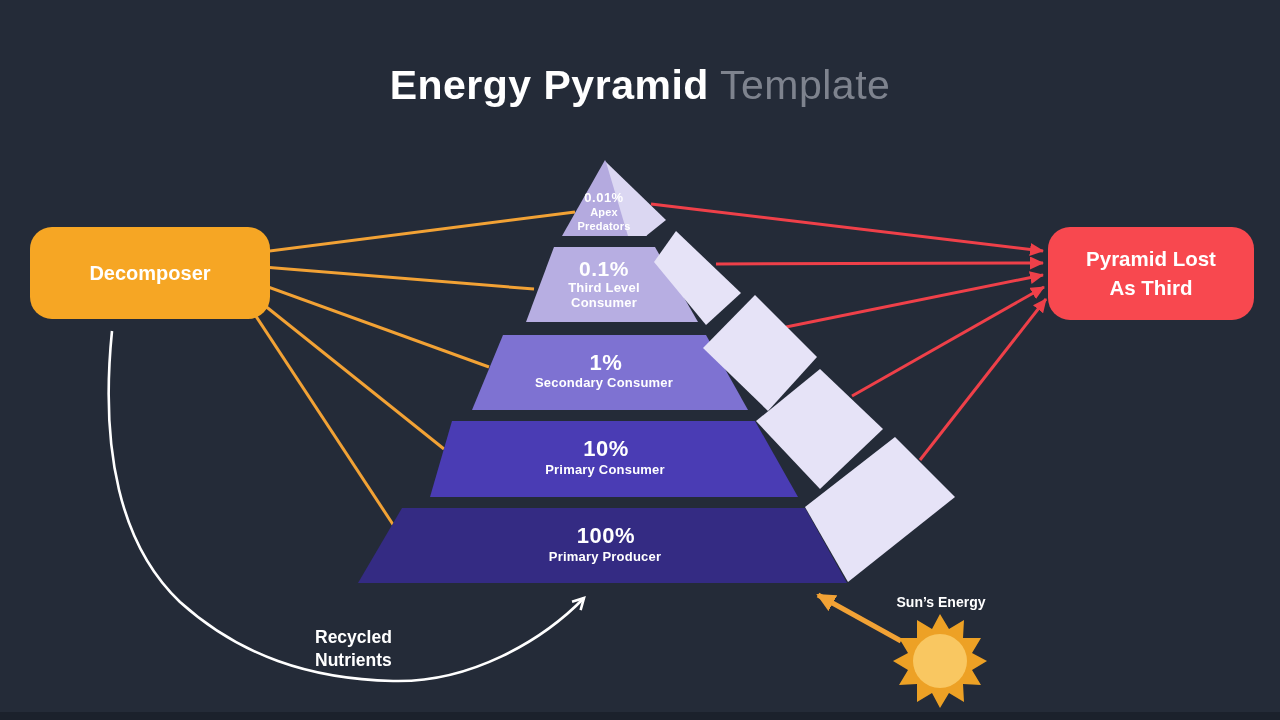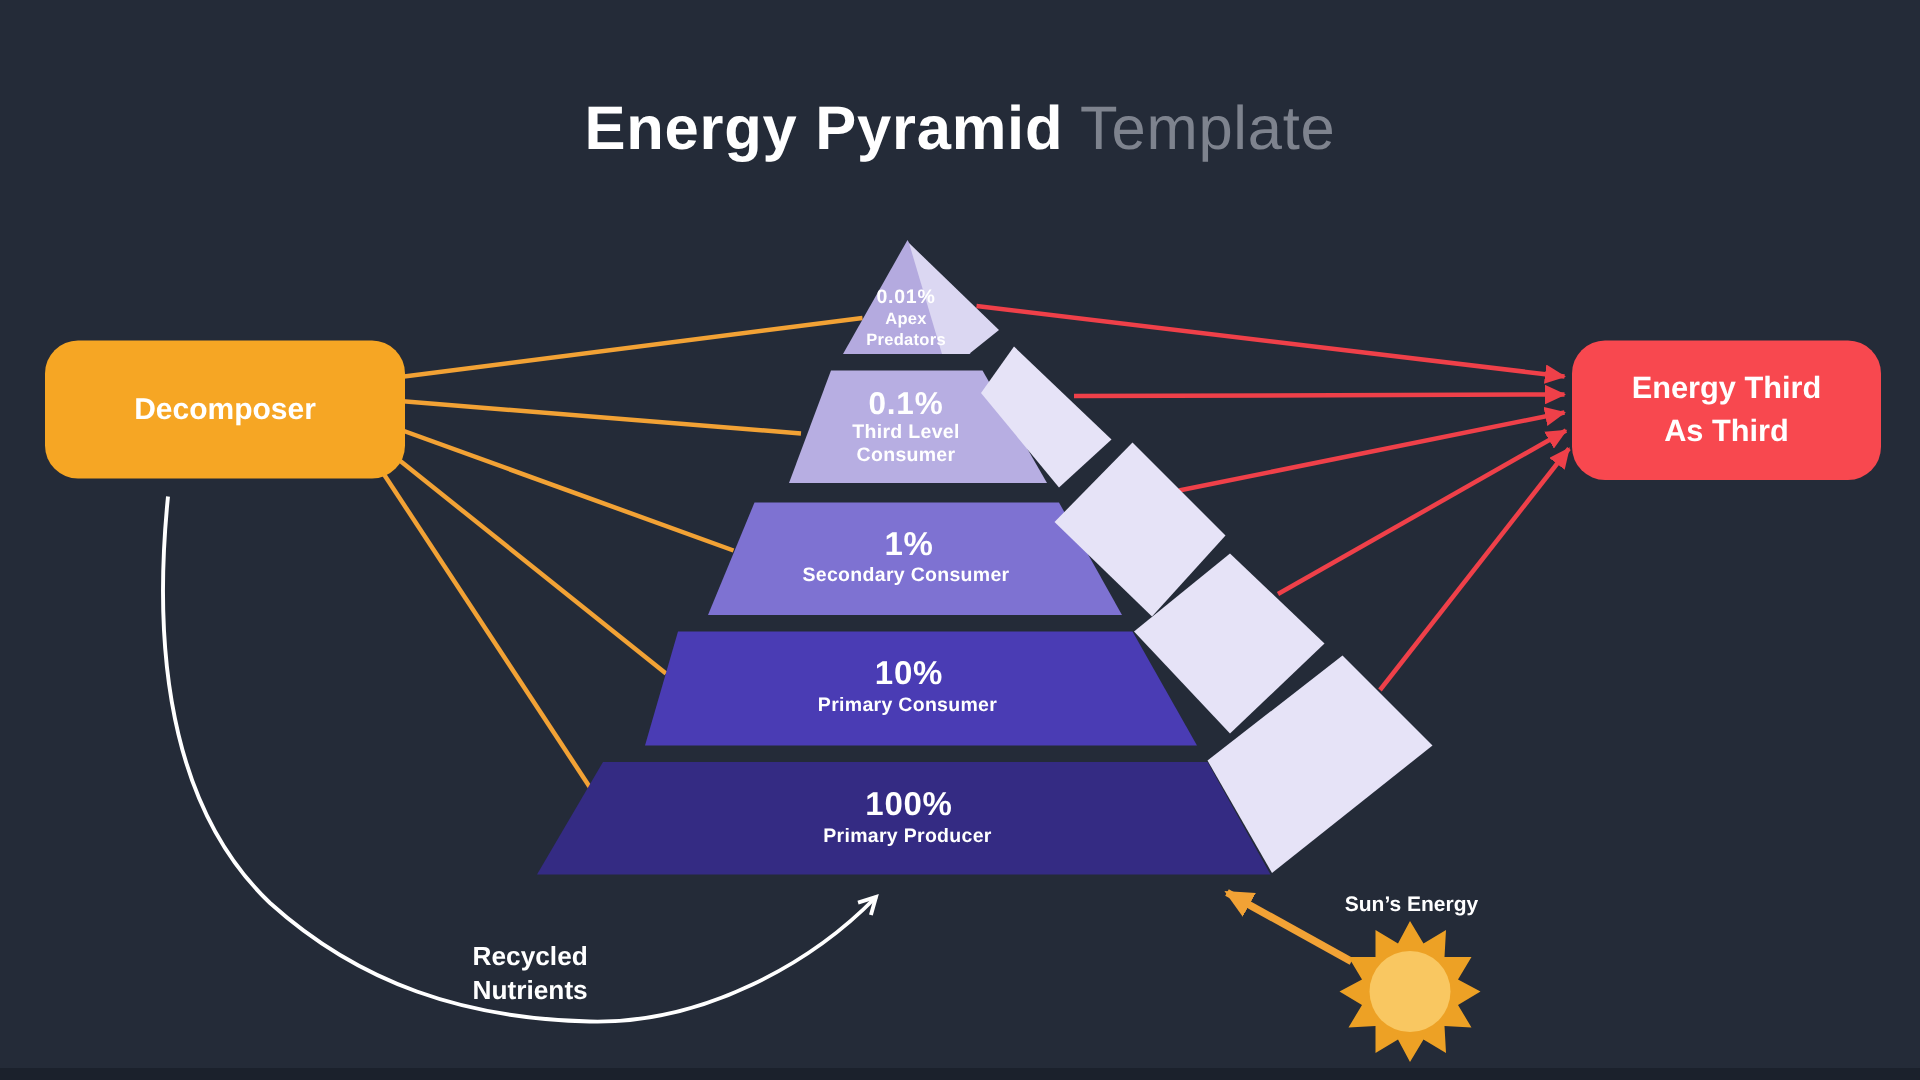--- a/index.html
+++ b/index.html
@@ -108,17 +108,17 @@
     <g text-anchor="start">
       <text x="315" y="643" font-size="17.5">Recycled</text>
       <text x="315" y="666" font-size="17.5">Nutrients</text>
     </g>
   </svg>
 
   <div id="decomposer-box" class="side-box" style="background: rgb(246, 166, 36);">
     <span>Decomposer</span>
   </div>
   <div id="energy-lost-box" class="side-box" style="background: rgb(248, 72, 79);">
-    <span><span>Energy Third</span><br><span>As Third</span></span>
+    <span><span>Pyramid Lost</span><br><span>As Third</span></span>
   </div>
 
   <div id="footer-strip" style="background: rgb(27, 33, 44);"></div>
 </div>
 
 </body></html>

